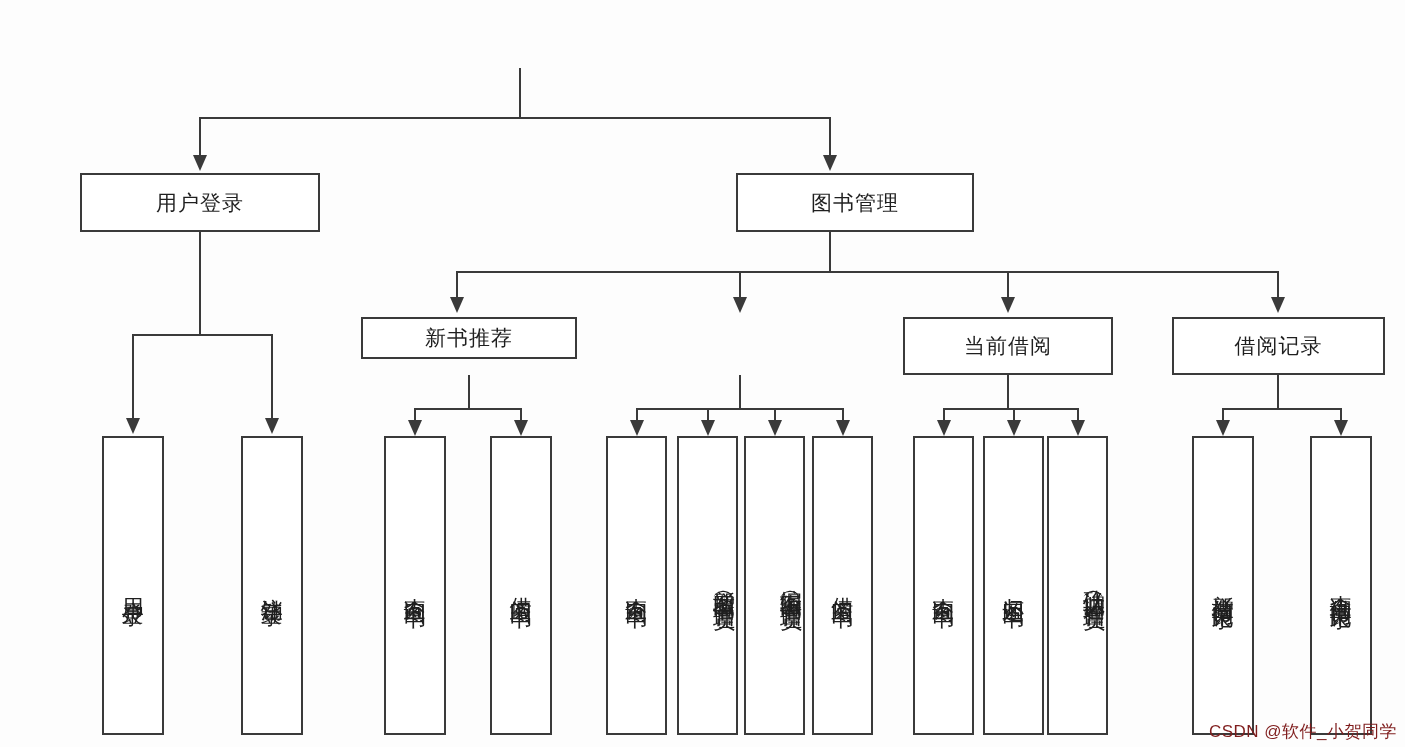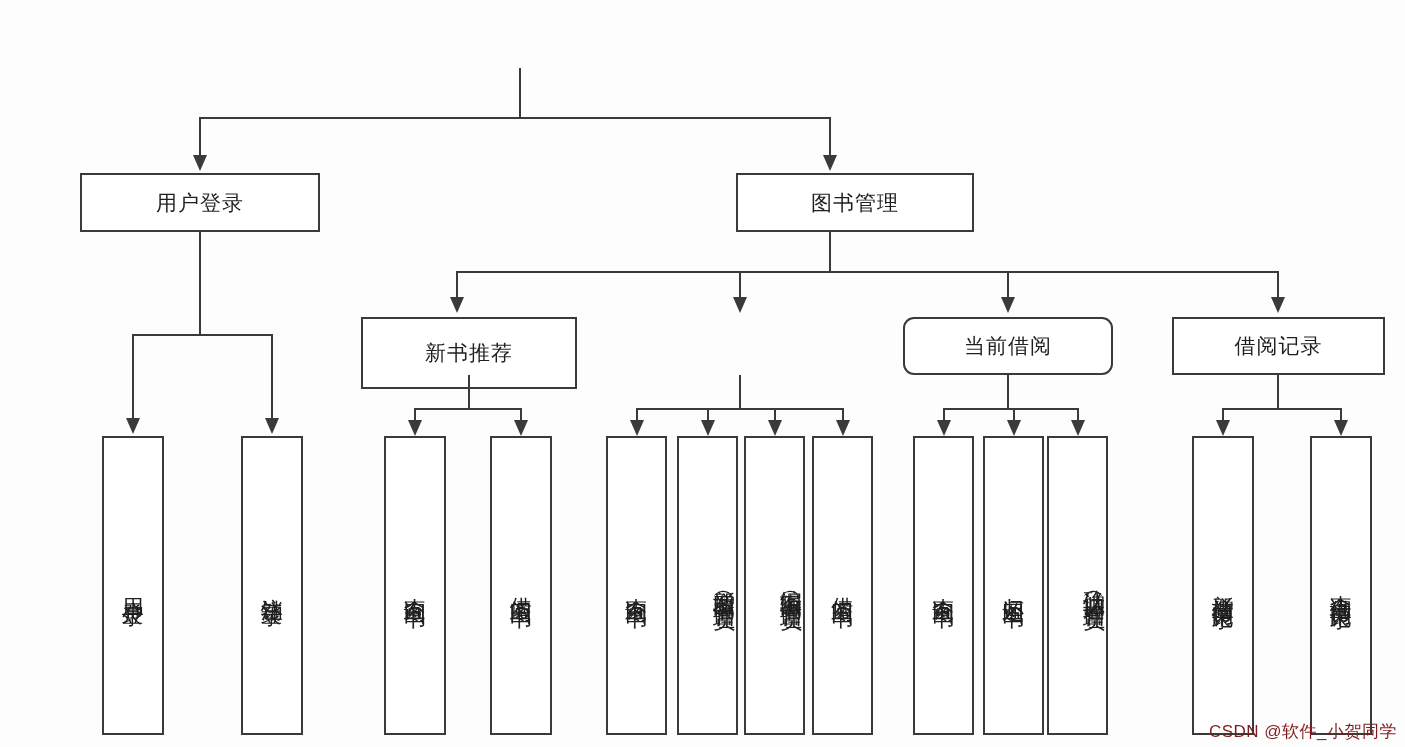--- a/index.html
+++ b/index.html
@@ -94,22 +94,22 @@
 
   <div class="ln vln" style="left:739px;top:271px;height:28px;"></div>
   <div class="arrow" style="left:733px;top:297px;"></div>
 
   <div class="ln vln" style="left:1007px;top:271px;height:28px;"></div>
   <div class="arrow" style="left:1001px;top:297px;"></div>
 
   <div class="ln vln" style="left:1277px;top:271px;height:28px;"></div>
   <div class="arrow" style="left:1271px;top:297px;"></div>
 
-  <div class="node h" style="left:361px;top:317px;width:216px;height:72px;">新书推荐</div>
-  <div class="node h" style="left:903px;top:317px;width:210px;height:58px;border-radius:11px;">当前借阅</div>
+  <div class="node h" style="left:361px;top:317px;width:216px;height:42px;">新书推荐</div>
+  <div class="node h" style="left:903px;top:317px;width:210px;height:58px;">当前借阅</div>
   <div class="node h" style="left:1172px;top:317px;width:213px;height:58px;">借阅记录</div>
 
   <div class="ln vln" style="left:468px;top:375px;height:34px;"></div>
   <div class="ln hln" style="left:415px;top:408px;width:107px;"></div>
   <div class="ln vln" style="left:414px;top:408px;height:14px;"></div>
   <div class="arrow" style="left:408px;top:420px;"></div>
   <div class="ln vln" style="left:520px;top:408px;height:14px;"></div>
   <div class="arrow" style="left:514px;top:420px;"></div>
 
   <div class="ln vln" style="left:739px;top:375px;height:34px;"></div>

